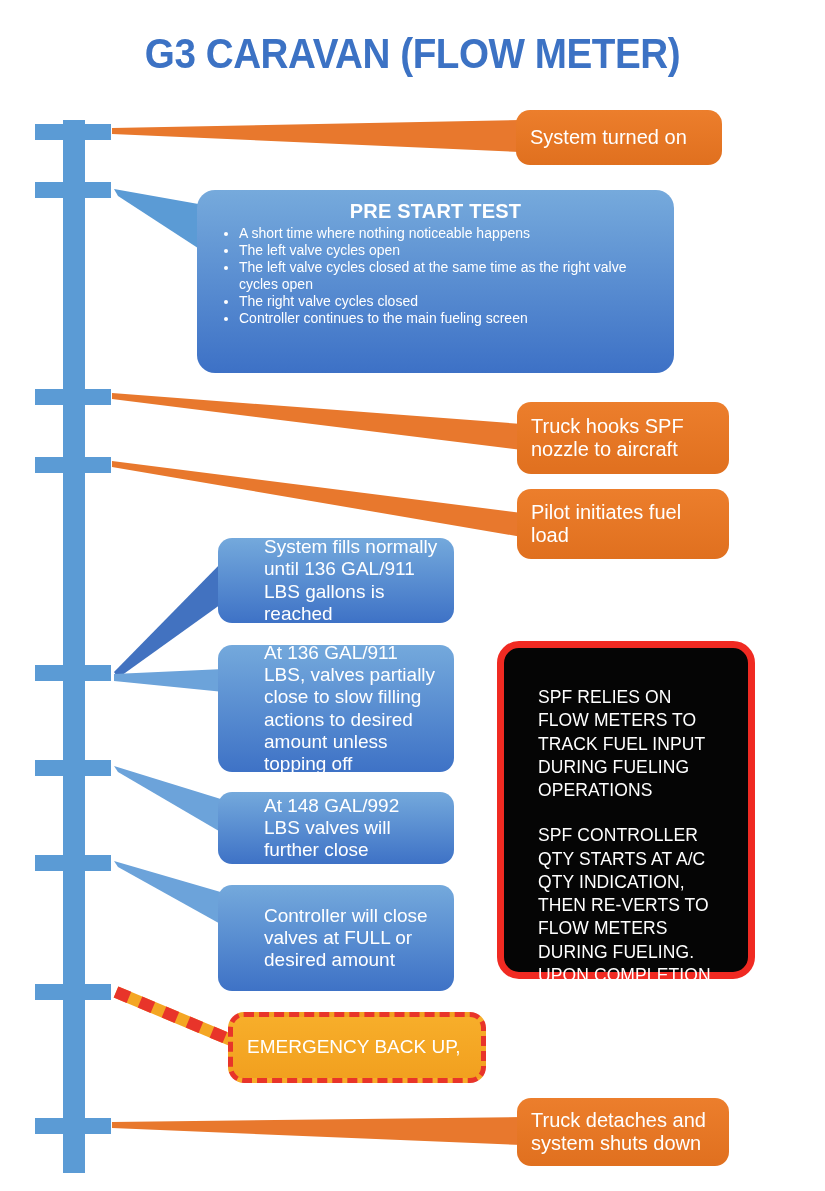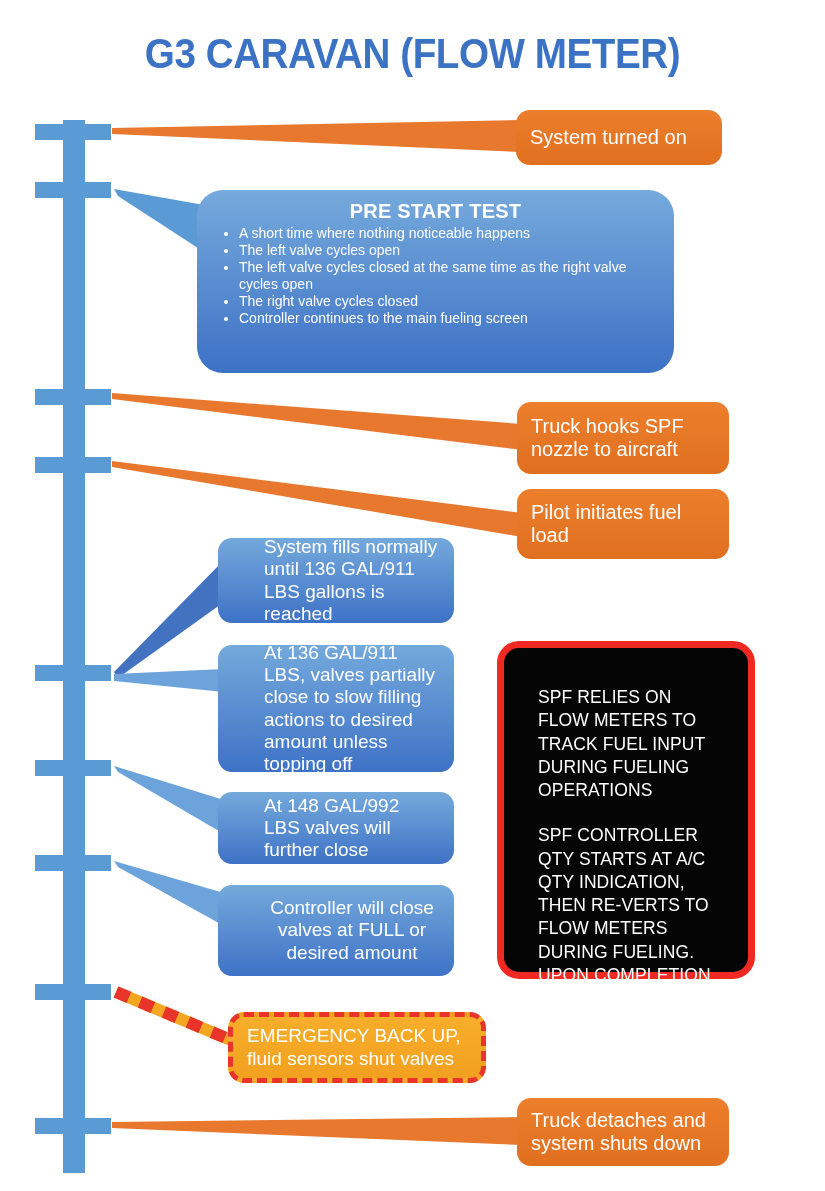--- a/index.html
+++ b/index.html
@@ -44,21 +44,21 @@
     font-size:20px;
   }
   .callout.blue{
     background:linear-gradient(180deg,#74A9DC 0%,#3E72C6 100%);
     font-size:19px;
     padding-left:46px;
   }
   .callout.blue-big{
     background:linear-gradient(180deg,#76AADC 0%,#3D71C6 100%);
     font-size:19px;
-    border-radius:26px;
+    border-radius:18px;
   }
   .callout.black{
     background:#050505;
     border:7px solid #F02A22;
     border-radius:22px;
     font-size:17.5px;
     line-height:1.33;
     padding:22px 16px 18px 18px;
     letter-spacing:0.1px;
   }
@@ -95,21 +95,21 @@
   .amber .line2{display:block;}
 
   
   #c-system-on      {left:516px;top:110px;width:206px;height:55px;display:flex;align-items:center;}
   #c-prestart       {left:197px;top:190px;width:477px;height:183px;padding:8px 16px 10px 16px;}
   #c-truck-hooks    {left:517px;top:402px;width:212px;height:72px;display:flex;align-items:center;}
   #c-pilot-initiates{left:517px;top:489px;width:212px;height:70px;display:flex;align-items:center;}
   #c-fills-normally {left:218px;top:538px;width:236px;height:85px;display:flex;align-items:center;}
   #c-partially-close{left:218px;top:645px;width:236px;height:127px;display:flex;align-items:center;}
   #c-further-close  {left:218px;top:792px;width:236px;height:72px;display:flex;align-items:center;}
-  #c-close-full     {left:218px;top:885px;width:236px;height:91px;display:flex;align-items:center;text-align:center;}
+  #c-close-full     {left:218px;top:885px;width:236px;height:106px;display:flex;align-items:center;}
   #c-spf-note       {left:497px;top:641px;width:258px;height:338px;}
   #c-emergency      {left:228px;top:1012px;width:258px;height:71px;display:flex;align-items:center;}
   #c-detaches       {left:517px;top:1098px;width:212px;height:68px;display:flex;align-items:center;}
 </style>
 </head>
 <body>
 
 <div id="stage">
 
   <div id="title">G3 CARAVAN (FLOW METER)</div>
@@ -185,21 +185,20 @@
   </div>
 
   <div id="c-spf-note" class="callout black">
     <p class="para">SPF RELIES ON FLOW METERS TO TRACK FUEL INPUT DURING FUELING OPERATIONS</p>
     <p class="para">SPF CONTROLLER QTY STARTS AT A/C QTY INDICATION, THEN RE-VERTS TO FLOW METERS DURING FUELING. UPON COMPLETION, CONTROL-LER REVERTS BACK TO AIRCRAFT QTY SYSTEM</p>
   </div>
 
   <div id="c-emergency" class="callout amber">
     <span>
       <span class="line1">EMERGENCY BACK UP,</span>
-      <span class="line2">fluid sensors shut valves</span>
     </span>
   </div>
 
   <div id="c-detaches" class="callout orange">
     <span>Truck detaches and system shuts down</span>
   </div>
 
 </div>
 
 </body></html>

